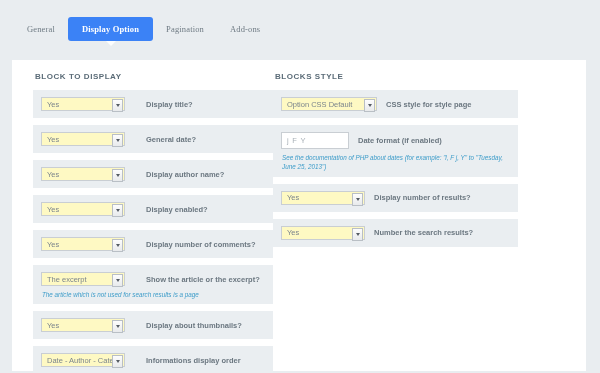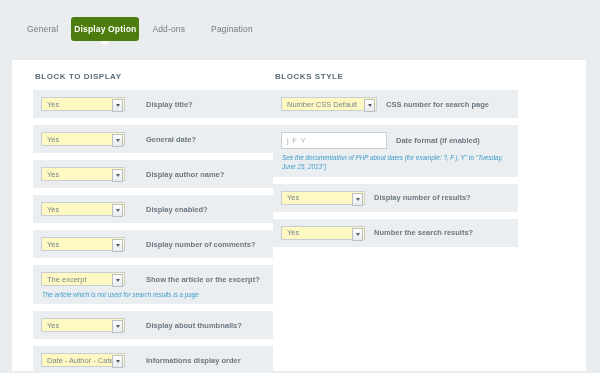--- a/index.html
+++ b/index.html
@@ -8,33 +8,34 @@
     background:#e9edf0;
     font-family:"Liberation Sans","DejaVu Sans",sans-serif;
     -webkit-font-smoothing:antialiased;
   }
   .page{position:relative;width:600px;height:373px;}
 
   
   .tabbar{
     position:absolute;left:0;top:0;width:600px;height:44px;
     background:#e9edf0;
+    font-family:Liberation Serif, serif;
   }
   .tabs{
     position:absolute;left:14px;top:17px;
     display:flex;align-items:center;gap:0px;
   }
   .tab{
     font-size:8.5px;color:#6f7b84;
     padding:6px 13px;border-radius:3px;
     letter-spacing:.15px;white-space:nowrap;cursor:pointer;
   }
   .tab.active{
-    background:#4d7c0f;color:#ffffff;font-weight:bold;
-    padding:7px 3px;position:relative;
+    background:#3b82f6;color:#ffffff;font-weight:bold;
+    padding:7px 14px;position:relative;
   }
   .tab.active .caret{
     position:absolute;left:50%;bottom:-5px;margin-left:-5px;
     width:0;height:0;border-left:5px solid transparent;
     border-right:5px solid transparent;border-top:5px solid #ffffff;
     opacity:.85;
   }
 
   
   .card{
@@ -88,21 +89,21 @@
   }
   .select .arrow i{
     display:block;width:0;height:0;
     border-left:2.5px solid transparent;
     border-right:2.5px solid transparent;
     border-top:3px solid #555c63;
   }
 
   
   .textinput{
-    width:106px;height:17px;
+    width:68px;height:17px;
     background:#ffffff;border:1px solid #c9ced3;
     box-sizing:border-box;display:flex;align-items:center;
     flex:none;
   }
   .textinput .val{
     font-size:7.5px;color:#a8b0b7;padding-left:5px;
     letter-spacing:.8px;
   }
 
   .label{
@@ -125,24 +126,24 @@
   <div class="tabbar">
     <div class="tabs">
       <div class="tab">
         <span>General</span>
       </div>
       <div class="tab active">
         <span>Display Option</span>
         <span class="caret"></span>
       </div>
       <div class="tab">
+        <span>Pagination</span>
+      </div>
+      <div class="tab">
         <span>Add-ons</span>
-      </div>
-      <div class="tab">
-        <span>Pagination</span>
       </div>
     </div>
   </div>
 
   <div class="card">
 
     <div class="col col-left">
       <div class="section-title">BLOCK TO DISPLAY</div>
       <div class="rows">
 
@@ -229,26 +230,26 @@
 
       </div>
     </div>
 
     <div class="col col-right">
       <div class="section-title">BLOCKS STYLE</div>
       <div class="rows">
 
         <div class="row">
           <div class="select wide">
-            <span class="val">Number CSS Default</span>
-            <span class="arrow">
-                <i></i>
-              </span>
-          </div>
-          <span class="label rt">CSS number for search page</span>
+            <span class="val">Option CSS Default</span>
+            <span class="arrow">
+                <i></i>
+              </span>
+          </div>
+          <span class="label rt">CSS style for style page</span>
         </div>
 
         <div class="row tall">
           <div class="textinput">
             <span class="val">j F Y</span>
           </div>
           <span class="label rt">Date format (if enabled)</span>
           <span class="hint">See the documentation of PHP about dates (for example: "l, F j, Y" to "Tuesday, June 25, 2013")</span>
         </div>
 

